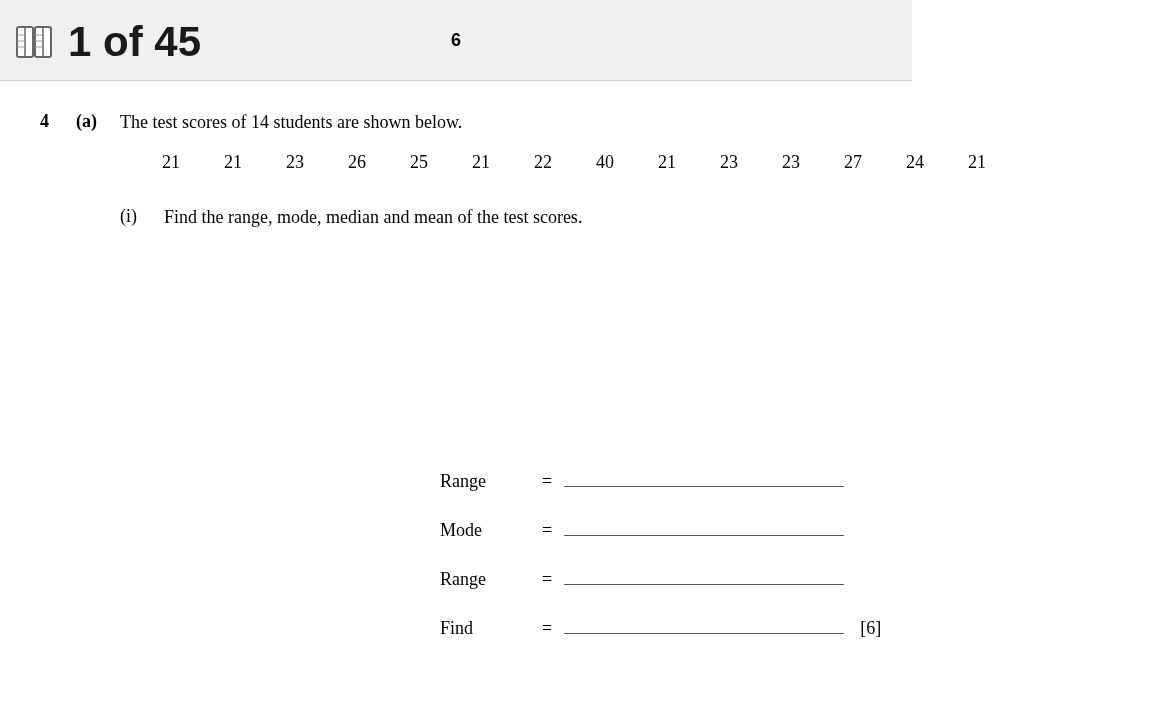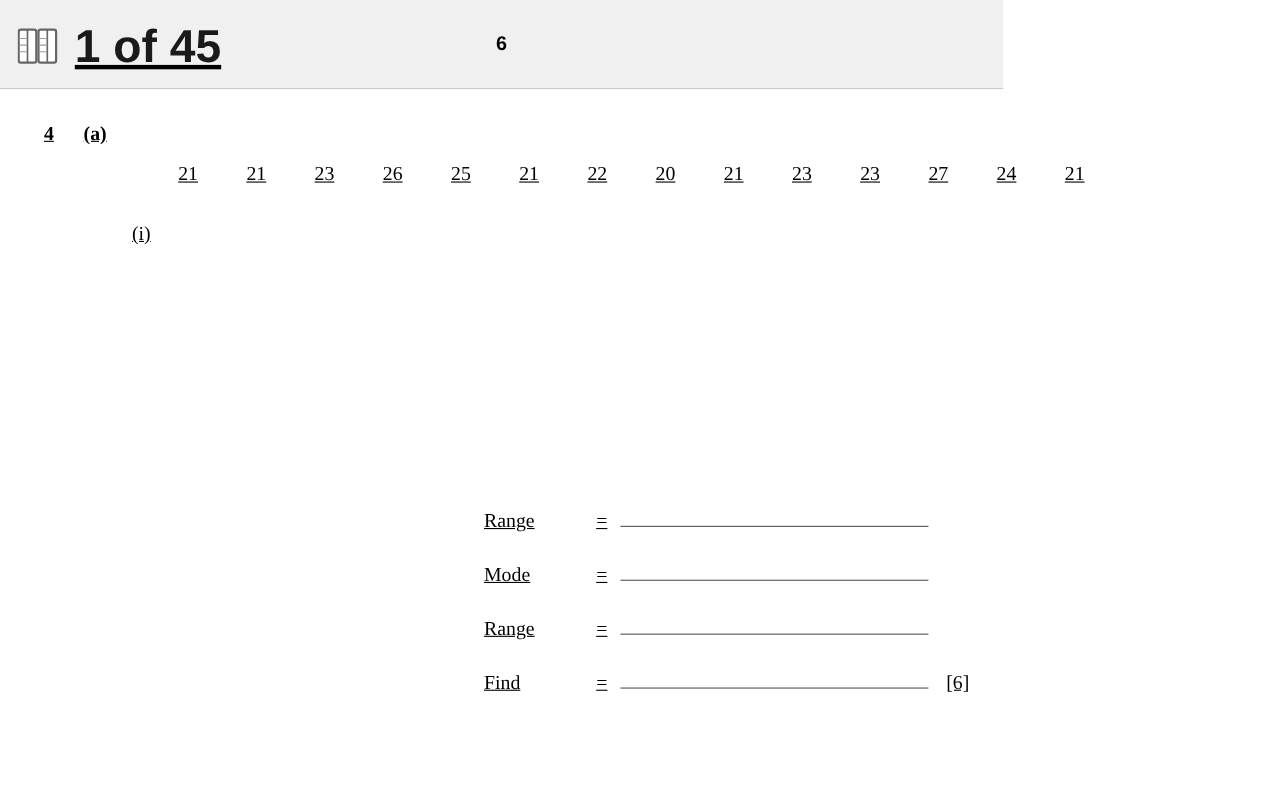--- a/index.html
+++ b/index.html
@@ -16,21 +16,20 @@
       width: 1152px;
       min-height: 727px;
       overflow: hidden;
     }
 
     .page-container {
       width: 912px;
       min-height: 727px;
       background: #ffffff;
       position: relative;
-      text-decoration: underline;
     }
 
     
     .header {
       display: flex;
       align-items: center;
       padding: 18px 24px 14px 16px;
       background: #f0f0f0;
       border-bottom: 1px solid #ccc;
       position: relative;
@@ -205,41 +204,43 @@
     </div>
     <div class="page-counter">1 of 45</div>
     <div class="header-center-number">6</div>
   </div>
 
   <div class="content">
 
     <div class="question-row">
       <div class="question-number">4</div>
       <div class="question-part-label">(a)</div>
+      <div class="question-text">The test scores of 14 students are shown below.</div>
     </div>
 
     <div class="scores-row">
       <div class="score-value">21</div>
       <div class="score-value">21</div>
       <div class="score-value">23</div>
       <div class="score-value">26</div>
       <div class="score-value">25</div>
       <div class="score-value">21</div>
       <div class="score-value">22</div>
-      <div class="score-value">20</div>
+      <div class="score-value">40</div>
       <div class="score-value">21</div>
       <div class="score-value">23</div>
       <div class="score-value">23</div>
       <div class="score-value">27</div>
       <div class="score-value">24</div>
       <div class="score-value">21</div>
     </div>
 
     <div class="subpart-row">
       <div class="subpart-label">(i)</div>
+      <div class="subpart-text">Find the range, mode, median and mean of the test scores.</div>
     </div>
 
     <div class="answer-section">
 
       <div class="answer-row">
         <div class="answer-label">Range</div>
         <div class="answer-equals">=</div>
         <div class="answer-line"></div>
       </div>
 

